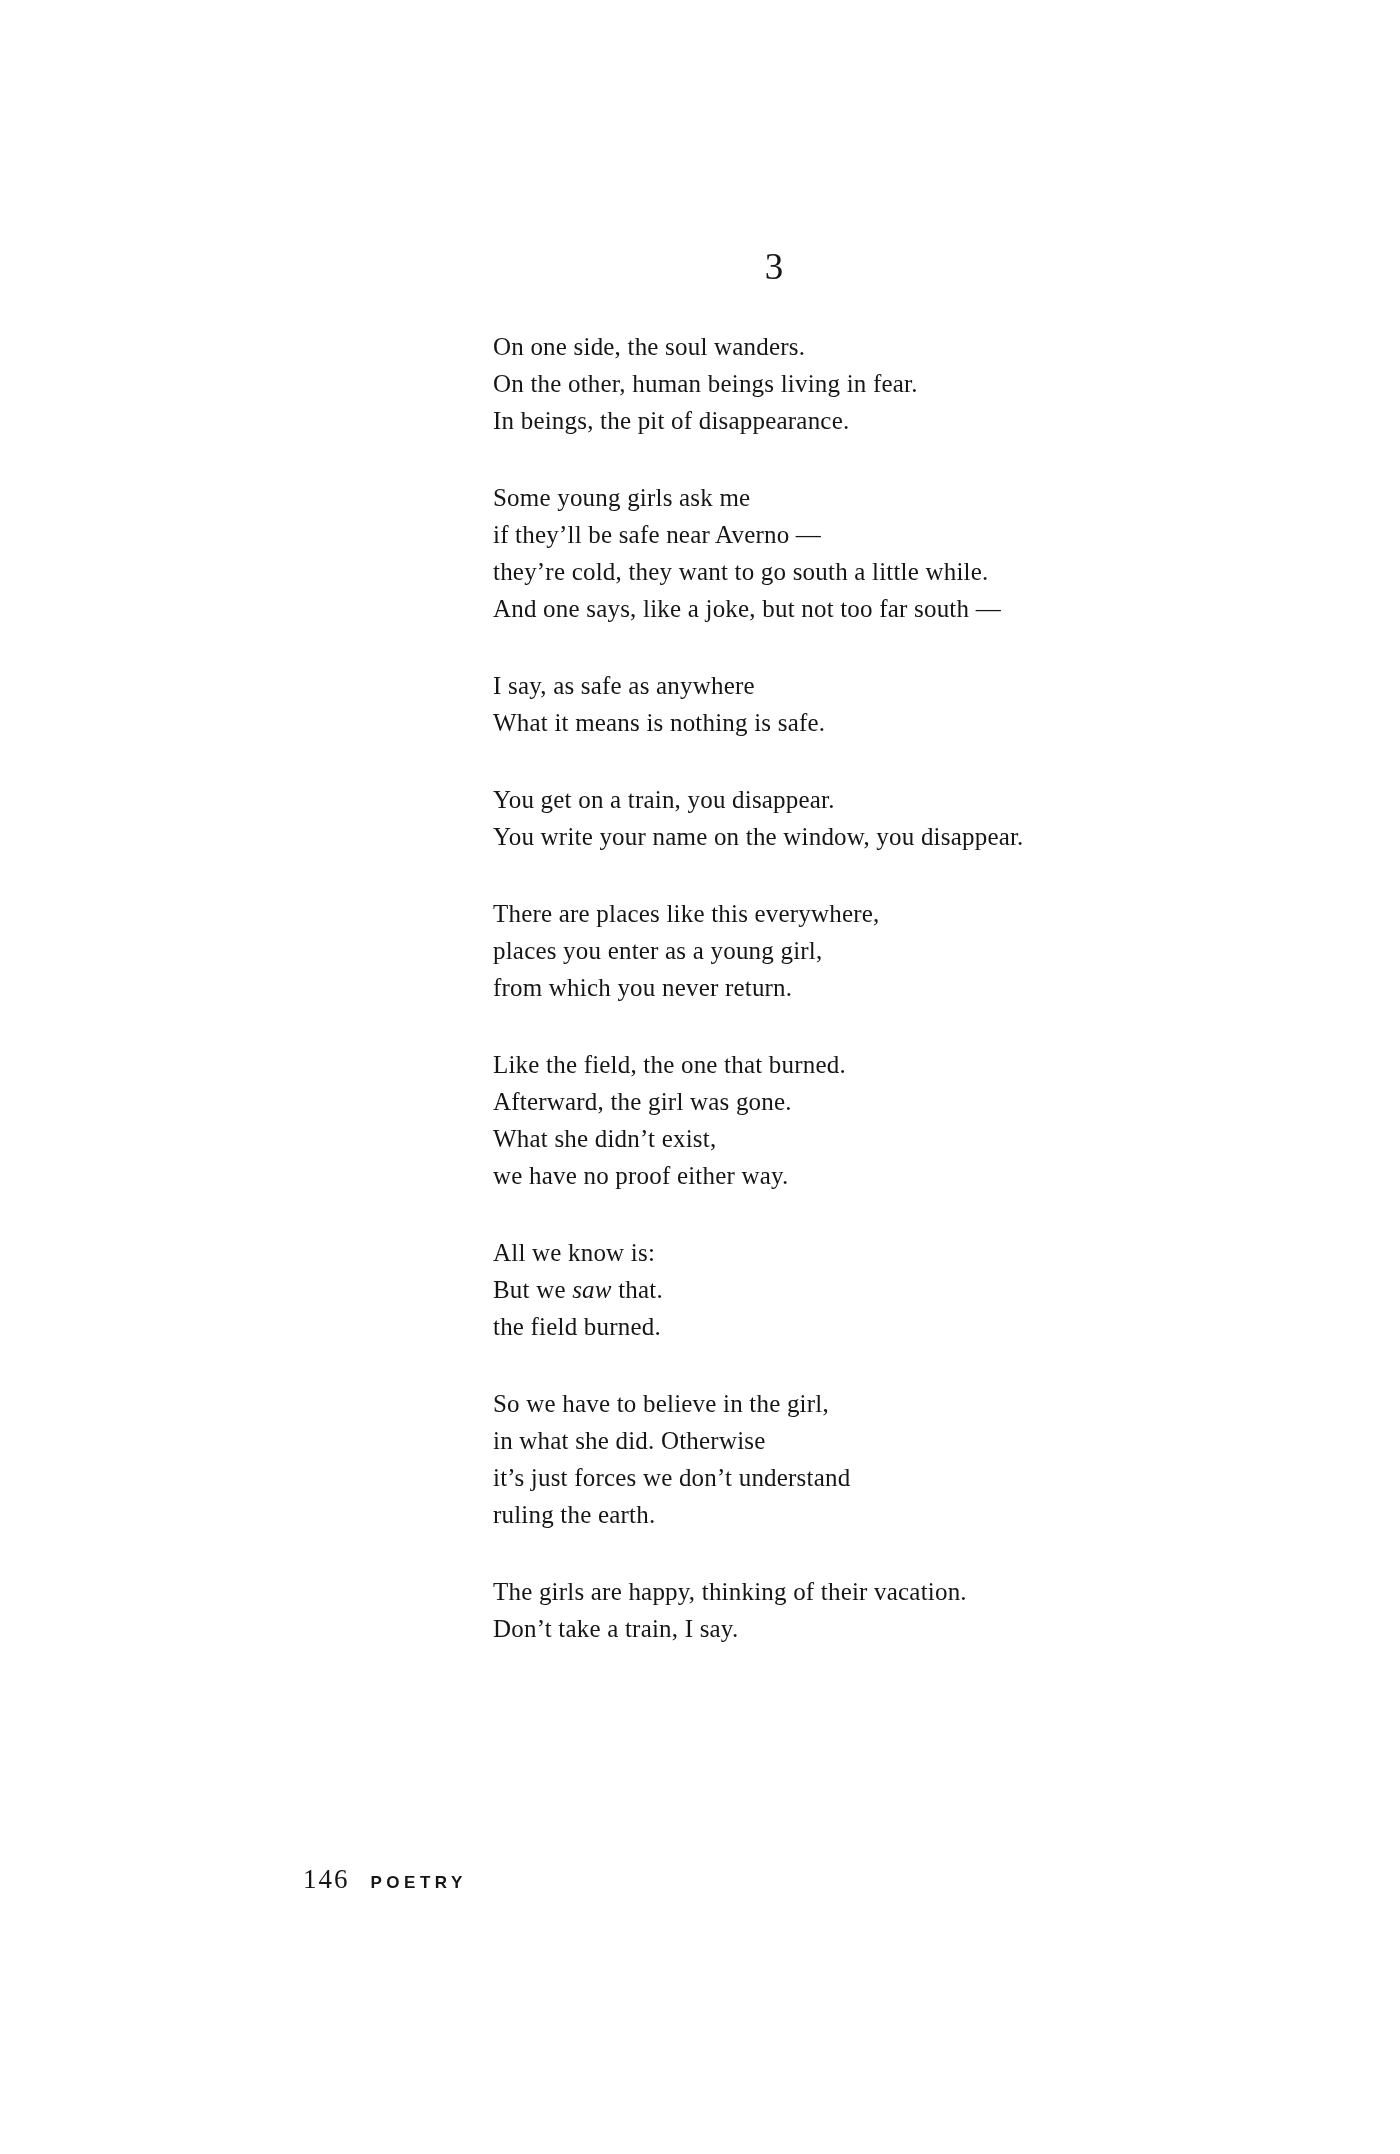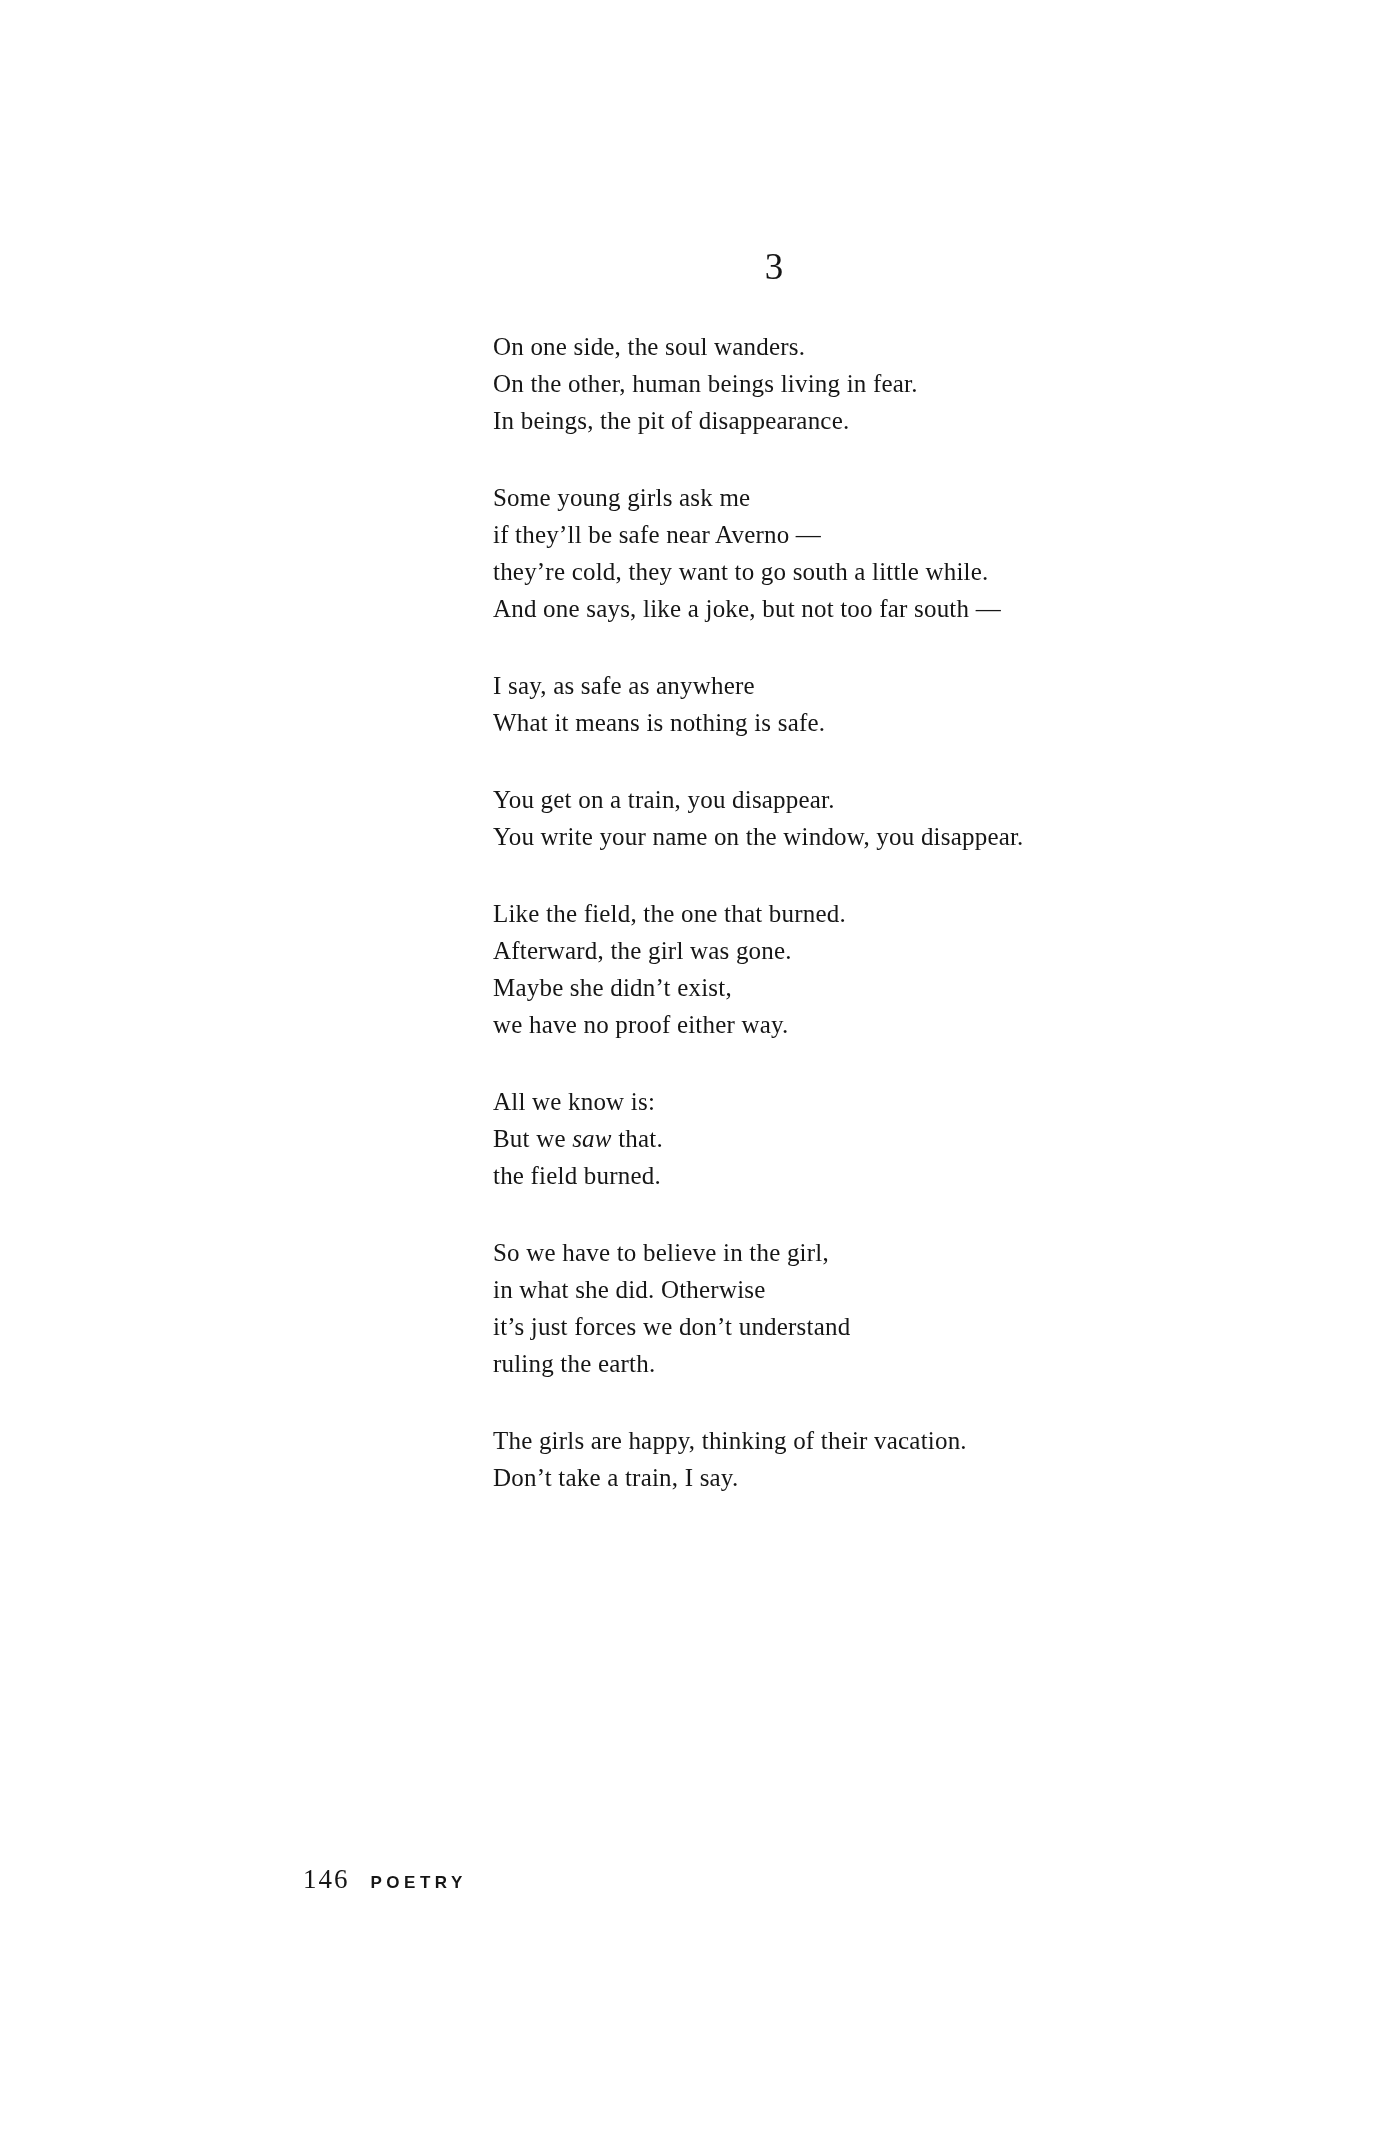--- a/index.html
+++ b/index.html
@@ -87,25 +87,30 @@
     <div class="stanza">
       <div class="line">I say, as safe as anywhere</div>
       <div class="line">What it means is nothing is safe.</div>
     </div>
 
     <div class="stanza">
       <div class="line">You get on a train, you disappear.</div>
       <div class="line">You write your name on the window, you disappear.</div>
     </div>
 
+    <div class="stanza">
+      <div class="line">There are places like this everywhere,</div>
+      <div class="line">places you enter as a young girl,</div>
+      <div class="line">from which you never return.</div>
+    </div>
 
     <div class="stanza">
       <div class="line">Like the field, the one that burned.</div>
       <div class="line">Afterward, the girl was gone.</div>
-      <div class="line">Maybe she didn’t exist,</div>
+      <div class="line">What she didn’t exist,</div>
       <div class="line">we have no proof either way.</div>
     </div>
 
     <div class="stanza">
       <div class="line">All we know is:</div>
       <div class="line"><span>But we </span><em>saw</em><span> that.</span></div>
       <div class="line">the field burned.</div>
     </div>
 
     <div class="stanza">

